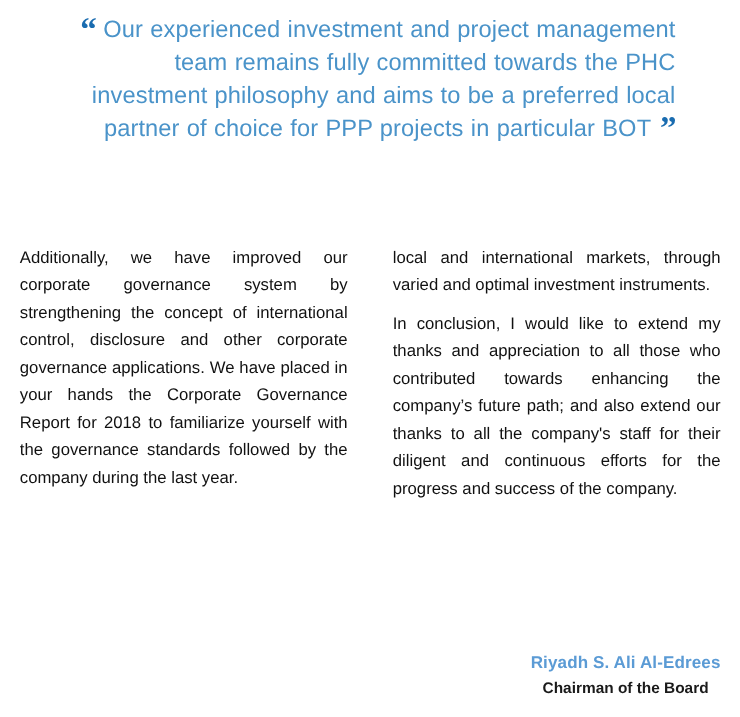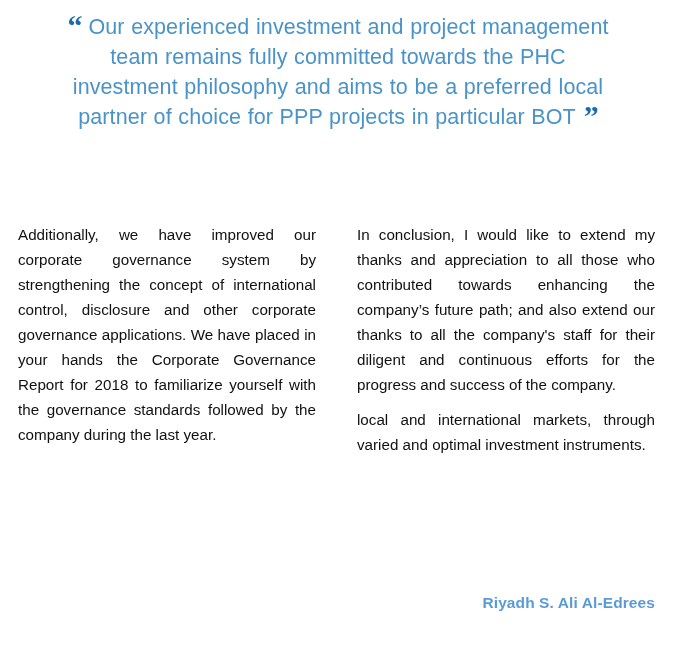--- a/index.html
+++ b/index.html
@@ -22,21 +22,21 @@
     height: 652px;
     box-sizing: border-box;
   }
 
   
   .quote-block {
     position: absolute;
     left: 62px;
     top: 12px;
     width: 552px;
-    text-align: center;
+    text-align: right;
   }
   .quote-text {
     font-family: "Liberation Sans", sans-serif;
     font-size: 21.5px;
     line-height: 30px;
     font-weight: 300;
     color: #4a93c9;
     letter-spacing: 0.1px;
     word-spacing: 0.5px;
   }
@@ -121,23 +121,24 @@
     <div class="quote-text"><span class="quote-mark open">“</span><span>Our experienced investment and project management team remains fully committed towards the PHC investment philosophy and aims to be a preferred local partner of choice for PPP projects in particular BOT</span><span class="quote-mark close">”</span></div>
   </div>
 
   <div class="columns">
 
     <div class="col col-left">
       <p class="para last-line-left">Additionally, we have improved our corporate governance system by strengthening the concept of international control, disclosure and other corporate governance applications. We have placed in your hands the Corporate Governance Report for 2018 to familiarize yourself with the governance standards followed by the company during the last year.</p>
     </div>
 
     <div class="col col-right">
+      <p class="para last-line-left">local and international markets, through varied and optimal investment instruments.</p>
       <p class="para last-line-left">In conclusion, I would like to extend my thanks and appreciation to all those who contributed towards enhancing the company’s future path; and also extend our thanks to all the company's staff for their diligent and continuous efforts for the progress and success of the company.</p>
-      <p class="para last-line-left">local and international markets, through varied and optimal investment instruments.</p>
     </div>
 
   </div>
 
   <div class="signature">
     <div class="sig-name">Riyadh S. Ali Al-Edrees</div>
+    <div class="sig-title">Chairman of the Board</div>
   </div>
 
 </div>
 
 </body></html>

